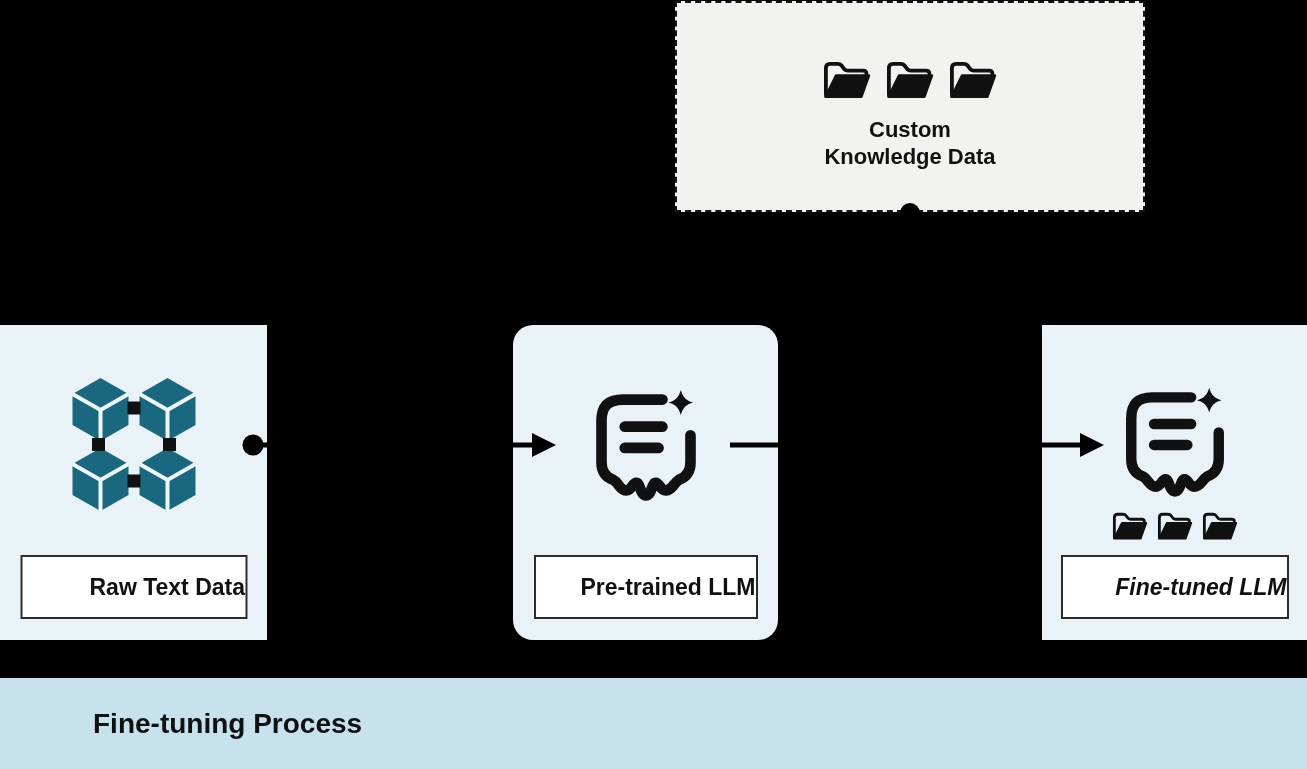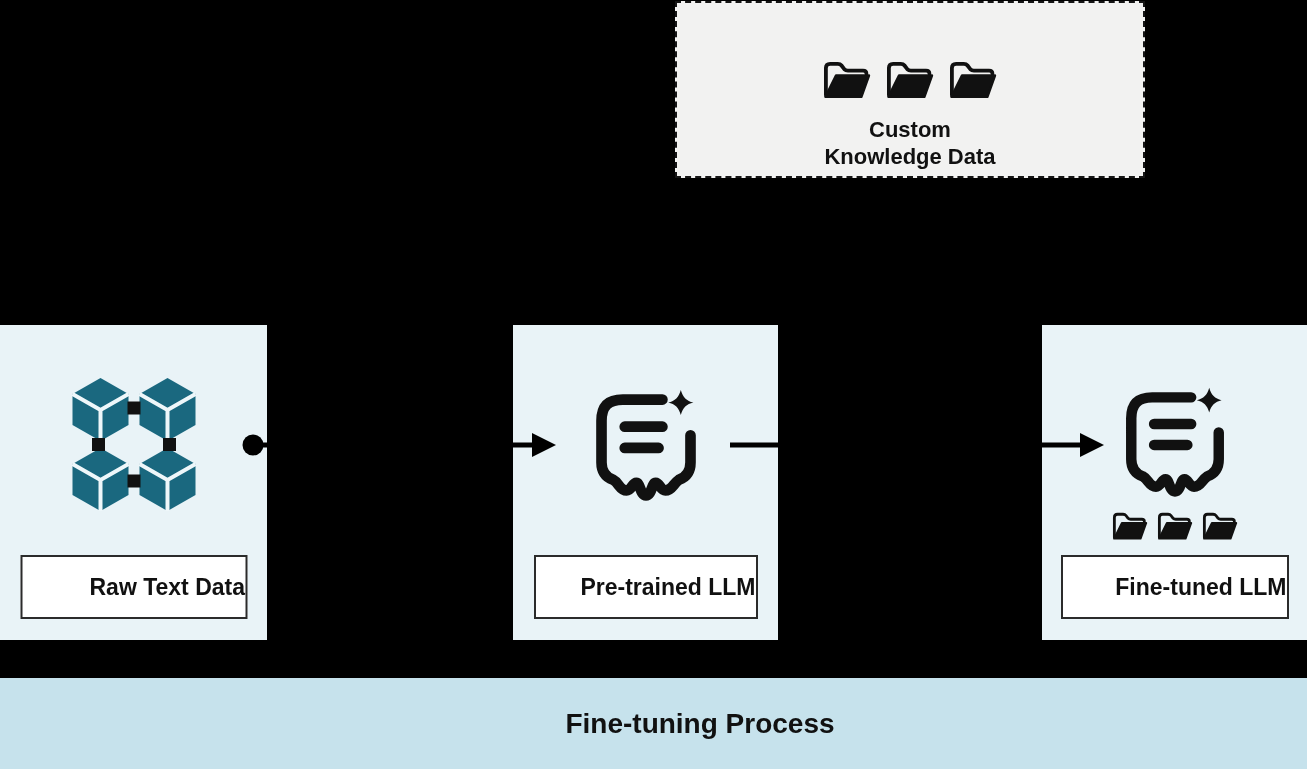--- a/index.html
+++ b/index.html
@@ -6,69 +6,69 @@
   .canvas{
     position:relative;
     width:1307px;height:769px;
     background:var(--background,#000);
     overflow:hidden;
     font-family:"Liberation Sans",sans-serif;
     color:var(--ink,#111);
   }
   
   .kb-box{
-    position:absolute;left:675px;top:1px;width:470px;height:177px;
+    position:absolute;left:675px;top:1px;width:470px;height:211px;
     background:var(--kb_bg,#f2f2f1);
     border:2px dashed #151515;
     box-sizing:border-box;
     display:flex;flex-direction:column;align-items:center;
   }
   .kb-folders{display:flex;gap:9px;margin-top:54px;}
   .kb-folders svg{width:54px;height:44px;}
   .kb-title{
     margin-top:15px;text-align:center;
     font-size:22px;font-weight:bold;line-height:27px;
   }
   .kb-title span{display:block;}
   
   .node{
     position:absolute;top:325px;height:315px;
     background:var(--node_bg,#e9f3f7);
   }
   #node-raw{left:0;width:267px;}
-  #node-pre{left:513px;width:265px;}
+  #node-pre{left:513px;width:265px;border-radius:20px;}
   #node-fine{left:1042px;width:265px;}
   .node-icon{position:absolute;left:50%;transform:translateX(-50%);}
   #node-raw .node-icon{top:53px;width:133px;height:133px;}
   #node-pre .node-icon{top:62px;width:118px;height:118px;}
   #node-fine .node-icon{top:60px;width:116px;height:116px;}
   .mini-folders{
     position:absolute;left:50%;transform:translateX(-50%);top:184px;
     display:flex;gap:5px;
   }
   .mini-folders svg{width:40px;height:33px;}
   .node-label{
     position:absolute;left:50%;transform:translateX(-50%);top:230px;
     height:64px;box-sizing:border-box;
     background:var(--label_bg,#fff);
     border:2px solid #2b2b2b;
     display:flex;align-items:center;justify-content:flex-end;
     font-size:23px;font-weight:bold;white-space:nowrap;
   }
   #node-raw .node-label{width:227px;}
   #node-pre .node-label{width:224px;}
-  #node-fine .node-label{width:228px;}
+  #node-fine .node-label{width:228px;font-style:italic;}
   
   .connectors{position:absolute;left:0;top:0;pointer-events:none;}
   
   .banner{
     position:absolute;left:0;top:678px;width:100%;height:91px;
     background:var(--banner_bg,#c6e2ec);
     box-sizing:border-box;padding-left:93px;
-    display:flex;align-items:center;justify-content:center;
+    display:flex;align-items:center;
     font-size:28px;font-weight:bold;
   }
   .hidden-defs{position:absolute;width:0;height:0;overflow:hidden;}
 </style>
 </head>
 <body>
 
 <svg class="hidden-defs" aria-hidden="true">
   <defs>
     <g id="folder-def">

